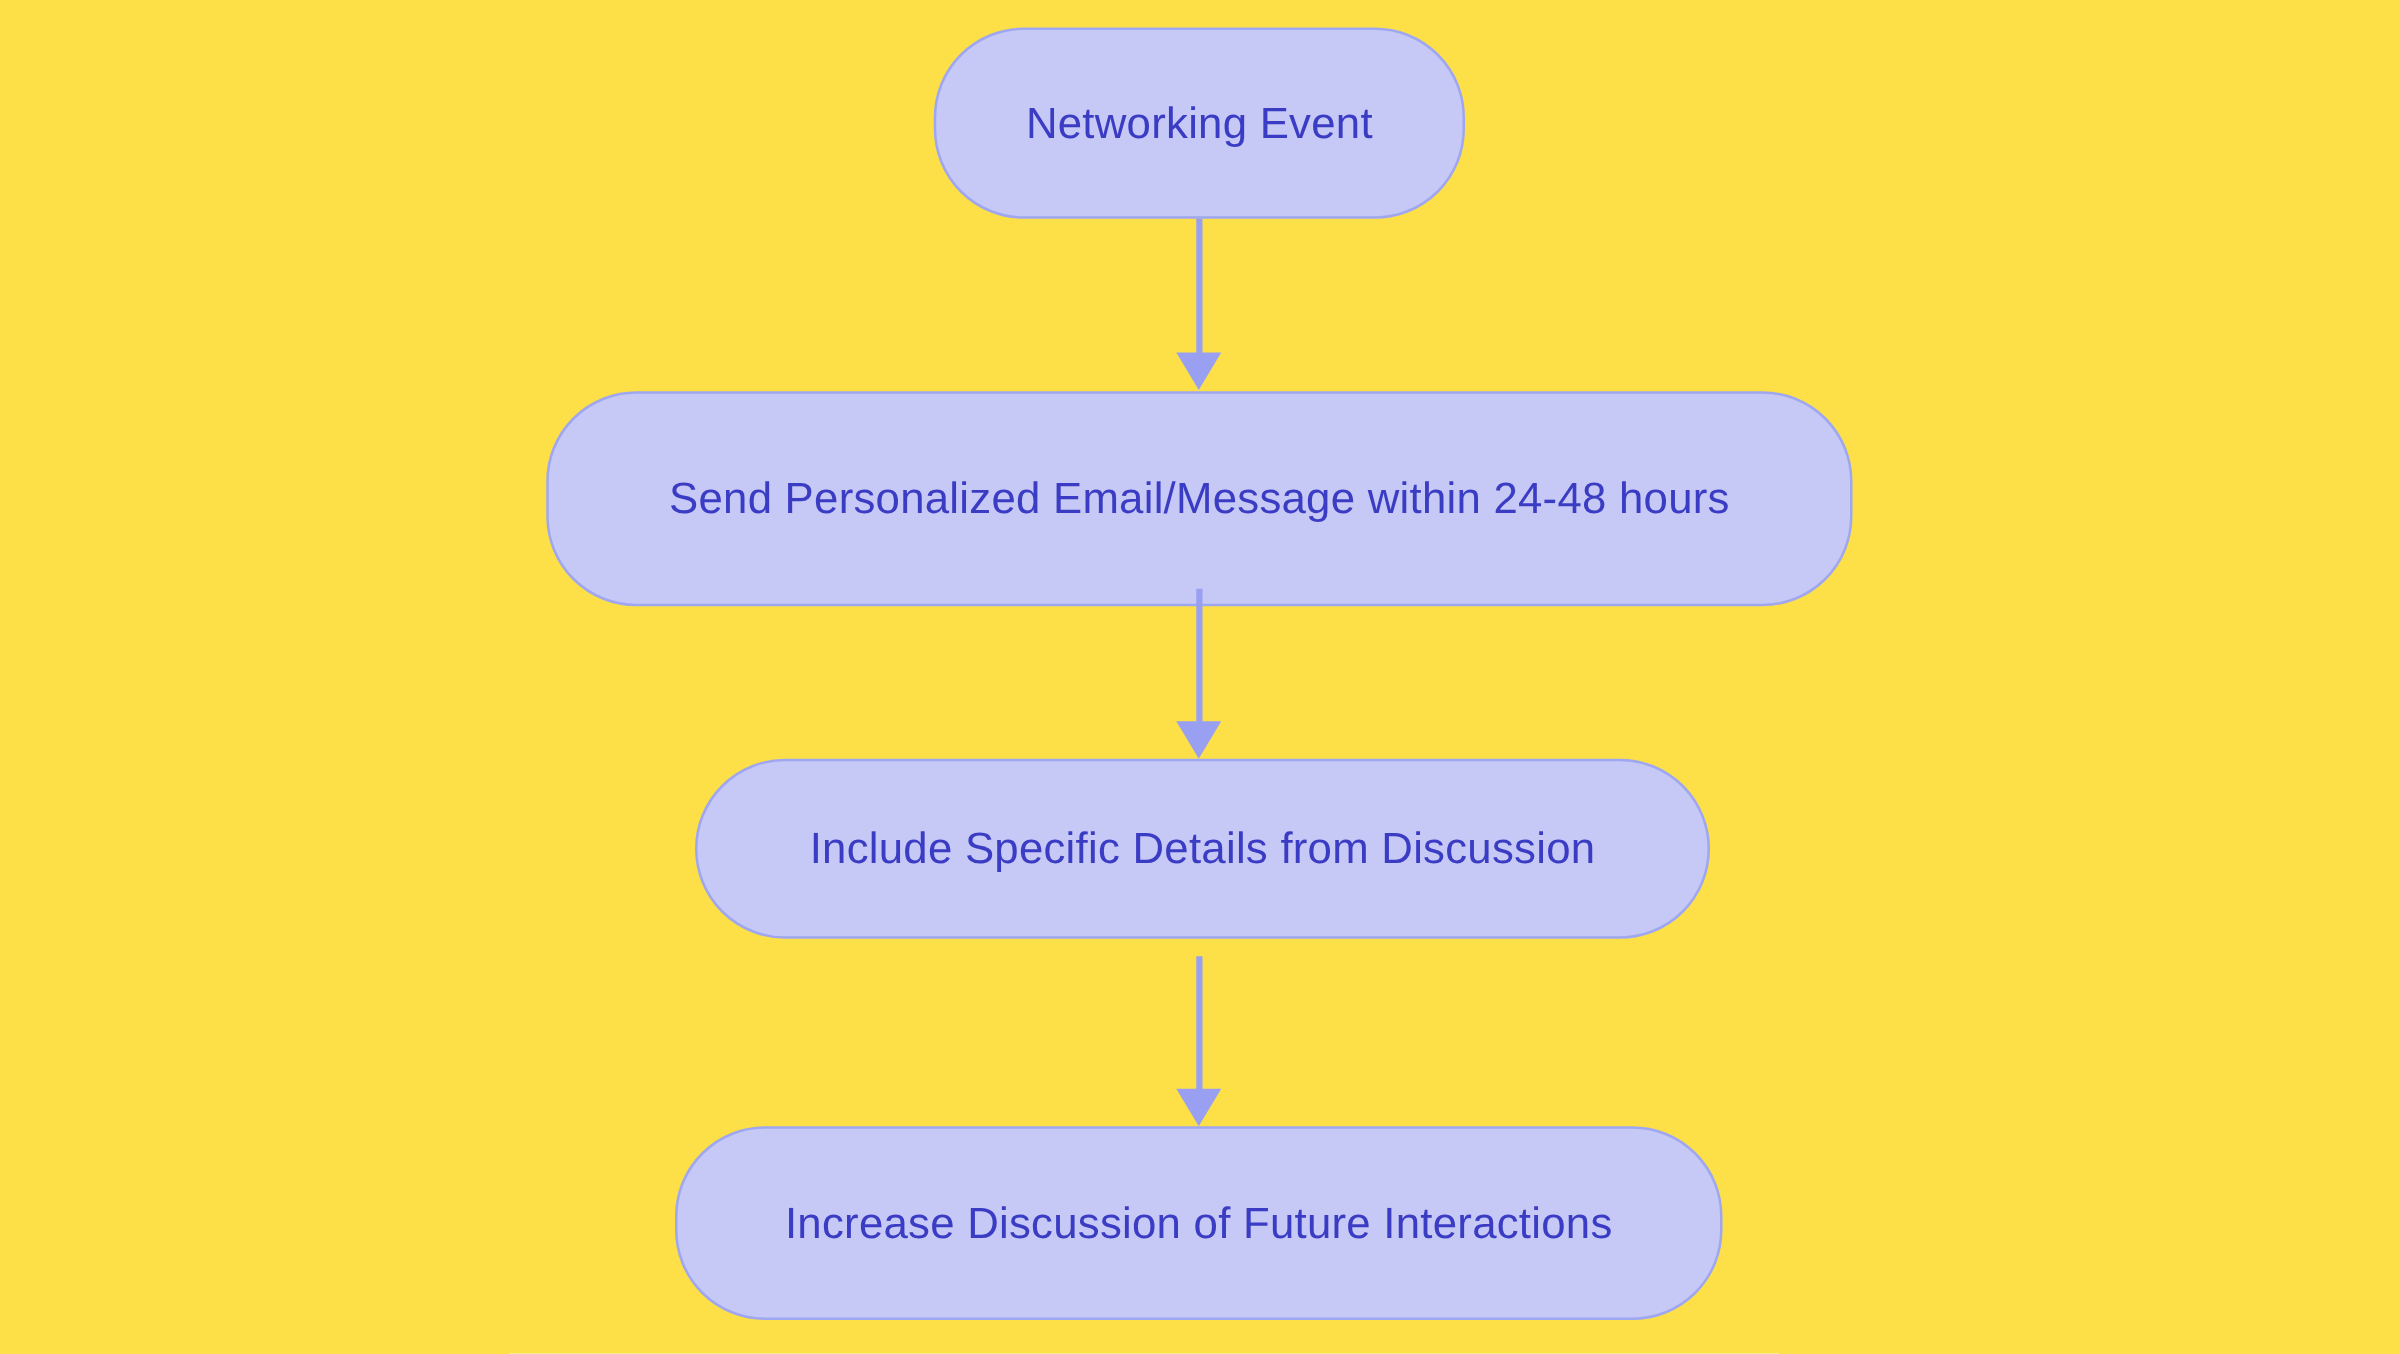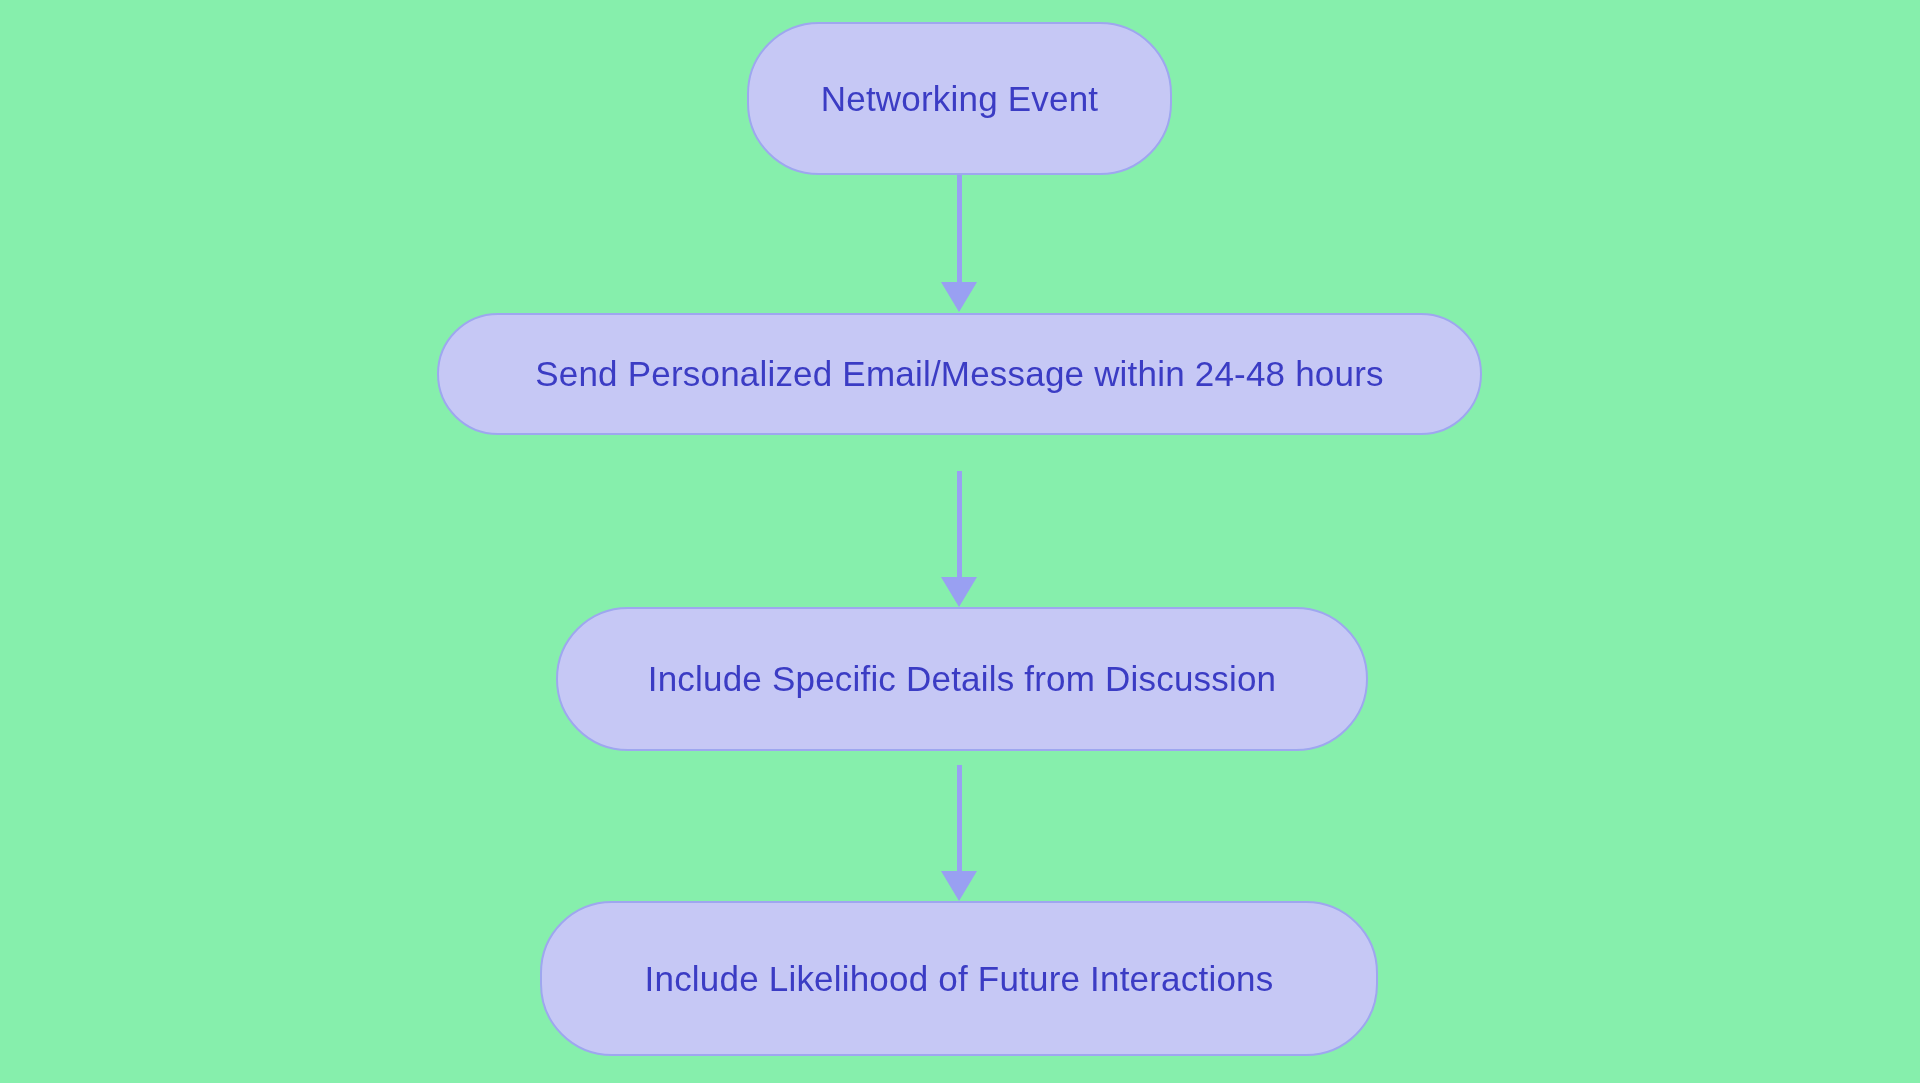--- a/index.html
+++ b/index.html
@@ -4,42 +4,42 @@
 <style>
   html, body {
     margin: 0;
     padding: 0;
     background: #ffffff;
   }
   .canvas {
     position: relative;
     width: 1920px;
     height: 1083px;
-    background: #86efac;
+    background: #fde047;
     overflow: hidden;
     font-family: "Liberation Sans", "DejaVu Sans", sans-serif;
   }
   .flow-node {
     position: absolute;
     box-sizing: border-box;
     background: #c6c8f5;
     border: 2px solid #9ea7ef;
     border-radius: 72px;
     display: flex;
     align-items: center;
     justify-content: center;
     text-align: center;
     color: #3b3cc4;
     font-size: 35px;
     font-weight: 400;
     letter-spacing: 0.2px;
     padding: 0 30px;
   }
   .node-1 { left: 747px; top:  22px; width: 425px;  height: 153px; }
-  .node-2 { left: 437px; top: 313px; width: 1045px; height: 122px; text-align: right; }
+  .node-2 { left: 437px; top: 313px; width: 1045px; height: 172px; text-align: right; }
   .node-3 { left: 556px; top: 607px; width: 812px;  height: 144px; }
   .node-4 { left: 540px; top: 901px; width: 838px;  height: 155px; }
 
   .arrow {
     position: absolute;
     left: 941px; 
     width: 36px;
   }
   .arrow-1 { top: 175px; height: 137px; }
   .arrow-2 { top: 471px; height: 136px; }
@@ -90,16 +90,16 @@
   <div class="flow-node node-3">
     <span>Include Specific Details from Discussion</span>
   </div>
 
   <div class="arrow arrow-3">
     <div class="shaft"></div>
     <div class="head"></div>
   </div>
 
   <div class="flow-node node-4">
-    <span>Include Likelihood of Future Interactions</span>
+    <span>Increase Discussion of Future Interactions</span>
   </div>
 
 </div>
 
 </body></html>

